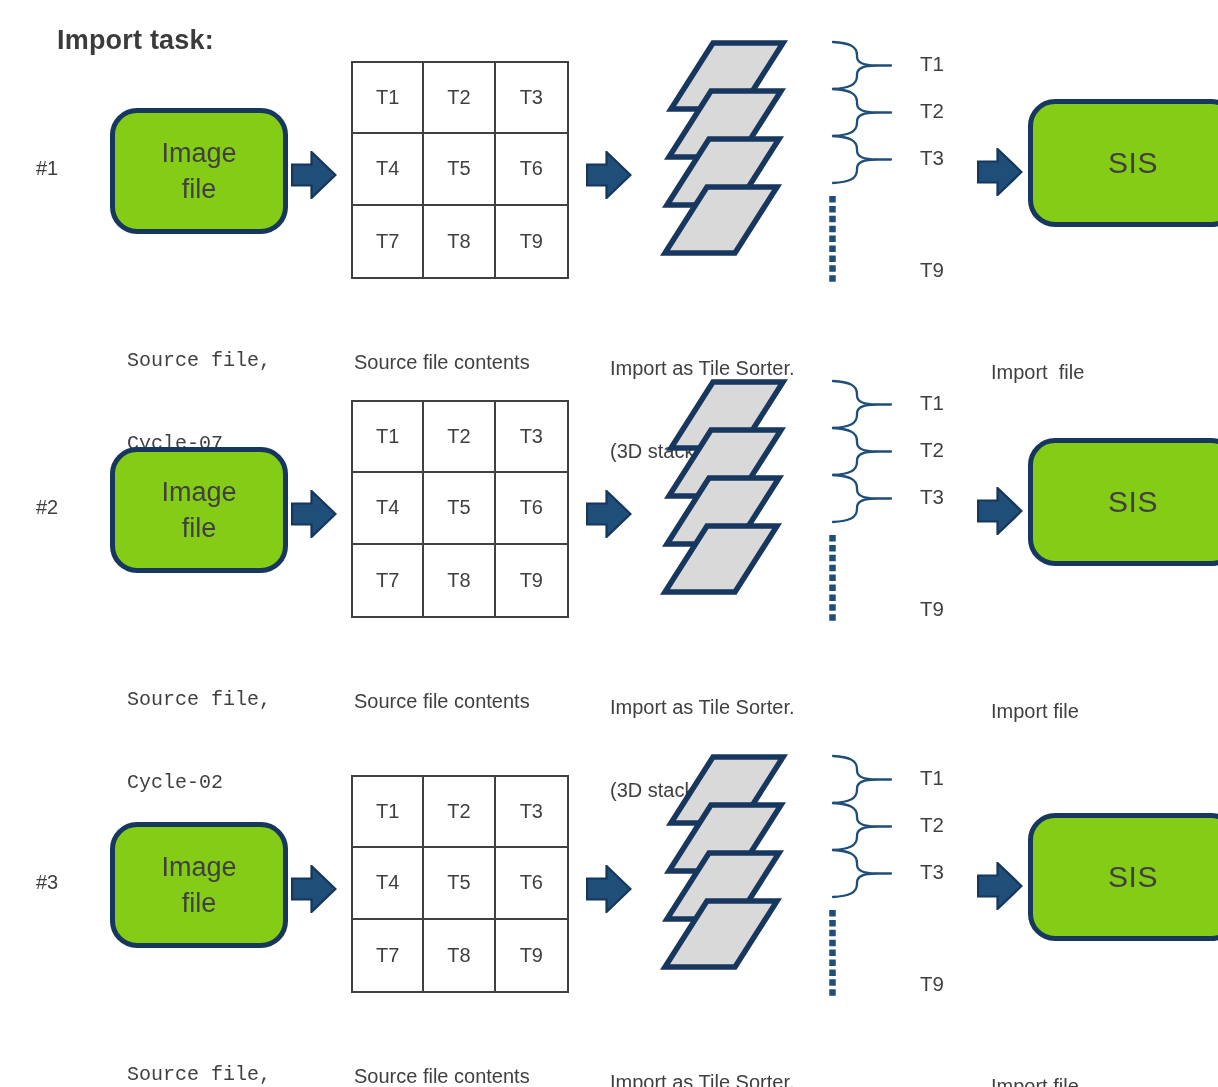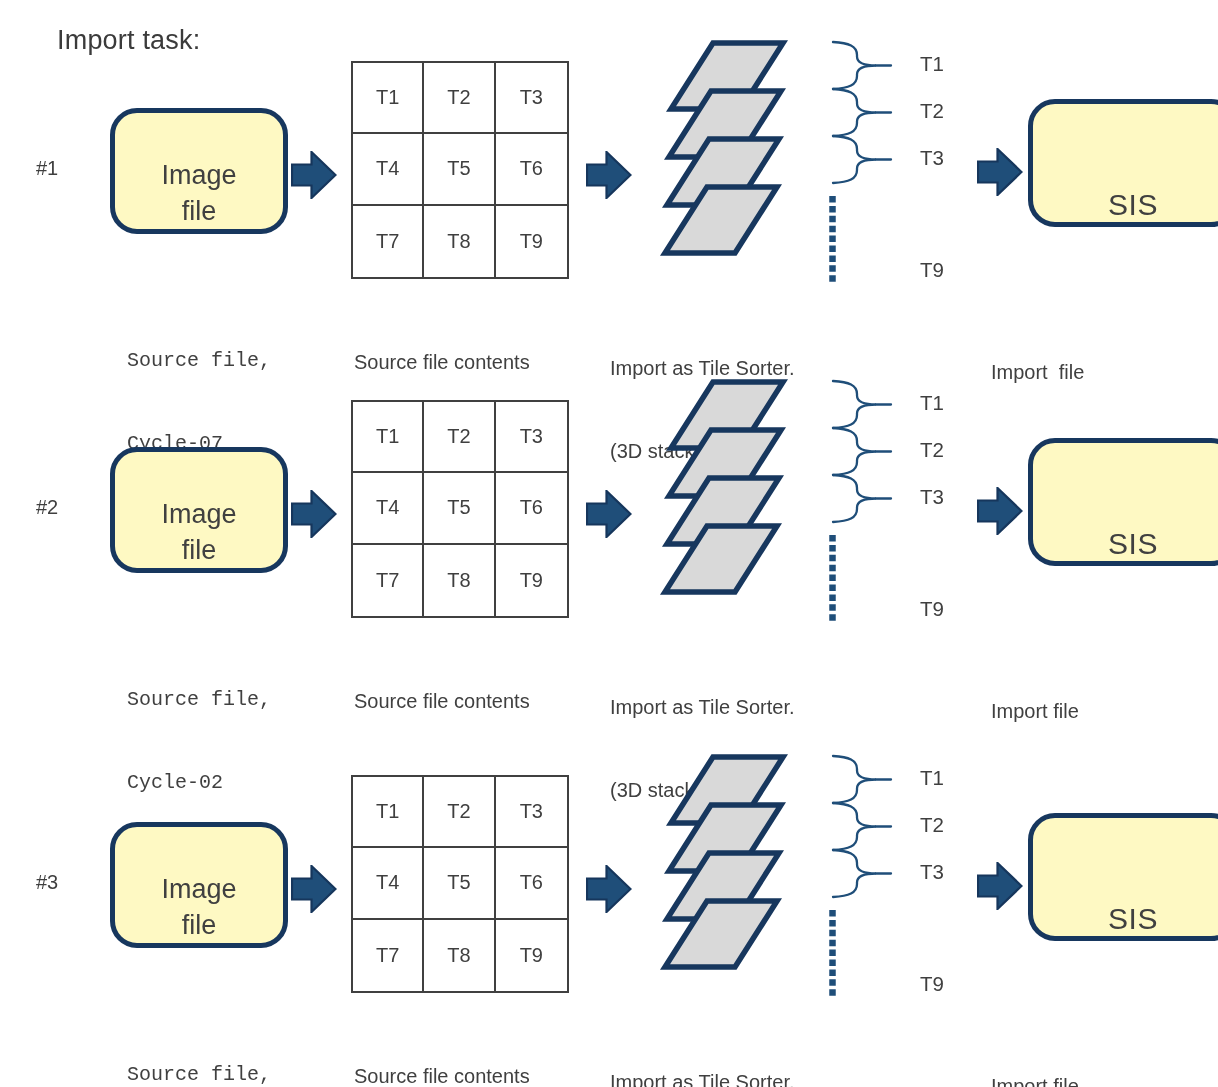--- a/index.html
+++ b/index.html
@@ -2,27 +2,27 @@
 <html><head>
 <meta charset="utf-8">
 <style>
   html,body{margin:0;padding:0;background:#ffffff;}
   body{
     width:1218px;height:1087px;position:relative;overflow:hidden;
     font-family:"Liberation Sans",sans-serif;color:#404040;
   }
   .page-title{
     position:absolute;left:57px;top:25px;
-    font-size:27px;font-weight:normal;color:#3b3b3b;letter-spacing:.2px;
+    font-size:27px;font-weight:bold;color:#3b3b3b;letter-spacing:.2px;
   }
   .row{position:absolute;left:0;width:1218px;height:362px;}
   .row-index{position:absolute;left:36px;top:157px;font-size:20px;color:#3f3f3f;}
   .node{
-    position:absolute;background:#fef9c3;border:5px solid #17375e;border-radius:27px;
-    display:flex;align-items:flex-end;justify-content:center;box-sizing:border-box;
+    position:absolute;background:#84cc16;border:5px solid #17375e;border-radius:27px;
+    display:flex;align-items:center;justify-content:center;box-sizing:border-box;
   }
   .image-node{left:110px;top:108px;width:178px;height:126px;}
   .image-node .node-label{width:112px;text-align:center;font-size:27px;line-height:36px;color:#404040;}
   .sis-node{left:1028px;top:99px;width:210px;height:128px;border-width:5.5px;}
   .sis-node .node-label{font-size:30px;color:#404040;letter-spacing:.5px;}
   .arrow{position:absolute;width:46px;height:48px;}
   .arrow-1{left:291px;top:151px;}
   .arrow-2{left:586px;top:151px;}
   .arrow-3{left:977px;top:148px;}
   .tile-grid{

